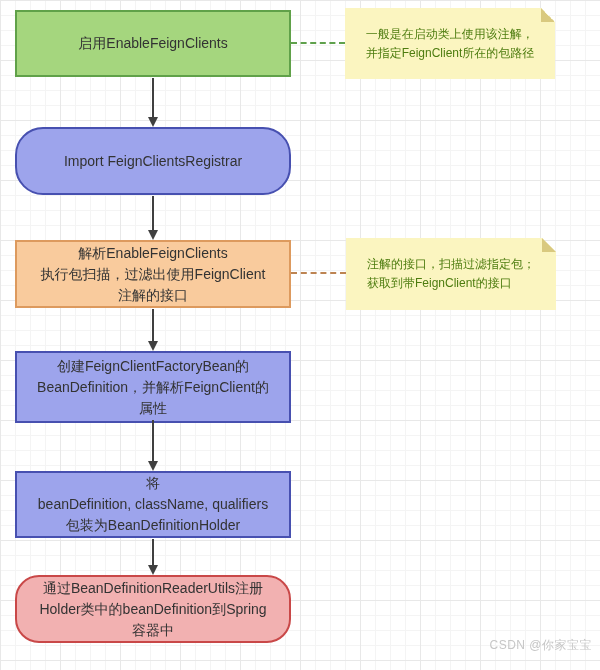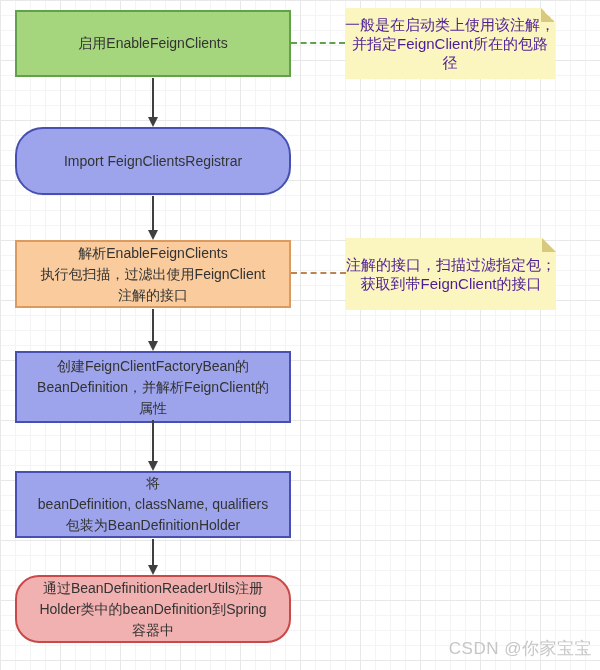--- a/index.html
+++ b/index.html
@@ -30,43 +30,42 @@
   }
   .node .label { white-space: pre-line; }
   .node-green  { background: #a5d67e; border-color: #60a149; }
   .node-blue   { background: #9da4ec; border-color: #4750b0; }
   .node-orange { background: #f9cb9d; border-color: #dd9a5e; }
   .node-red    { background: #f2b1b1; border-color: #c94848; border-radius: 24px; }
   .note {
     position: absolute;
     background: #fbf5c0;
     display: flex; align-items: center; justify-content: center;
-    text-align: center;
-    font-size: 15px; line-height: 19px; color: #4c1d95;
+    font-size: 12px; line-height: 19px; color: #4d7c0f;
     clip-path: polygon(0 0, calc(100% - 14px) 0, 100% 14px, 100% 100%, 0 100%);
   }
   .note .label { white-space: pre-line; }
   .note-fold {
     position: absolute; top: 0; right: 0;
     width: 14px; height: 14px;
     background: linear-gradient(to bottom left, rgba(0,0,0,0) 50%, #d9c97f 50%);
   }
   .vline { position: absolute; width: 2px; background: #3f3f3f; }
   .ahead {
     position: absolute; width: 0; height: 0;
     border-left: 5px solid transparent;
     border-right: 5px solid transparent;
     border-top: 10px solid #3f3f3f;
   }
   .dash { position: absolute; height: 0; border-top: 2px dashed; }
   .dash-green  { border-color: #5fa14c; }
   .dash-orange { border-color: #bd8452; }
   .watermark {
     position: absolute; top: 637px; right: 8px;
-    font-size: 17px; color: #c6c6c6; letter-spacing: 0.5px;
+    font-size: 12px; color: #c6c6c6; letter-spacing: 0.5px;
   }
 </style>
 </head>
 <body>
 
 <div class="canvas">
 
   <div class="node node-green" style="left:15px; top:10px; width:276px; height:67px;">
     <span class="label">启用EnableFeignClients</span>
   </div>

